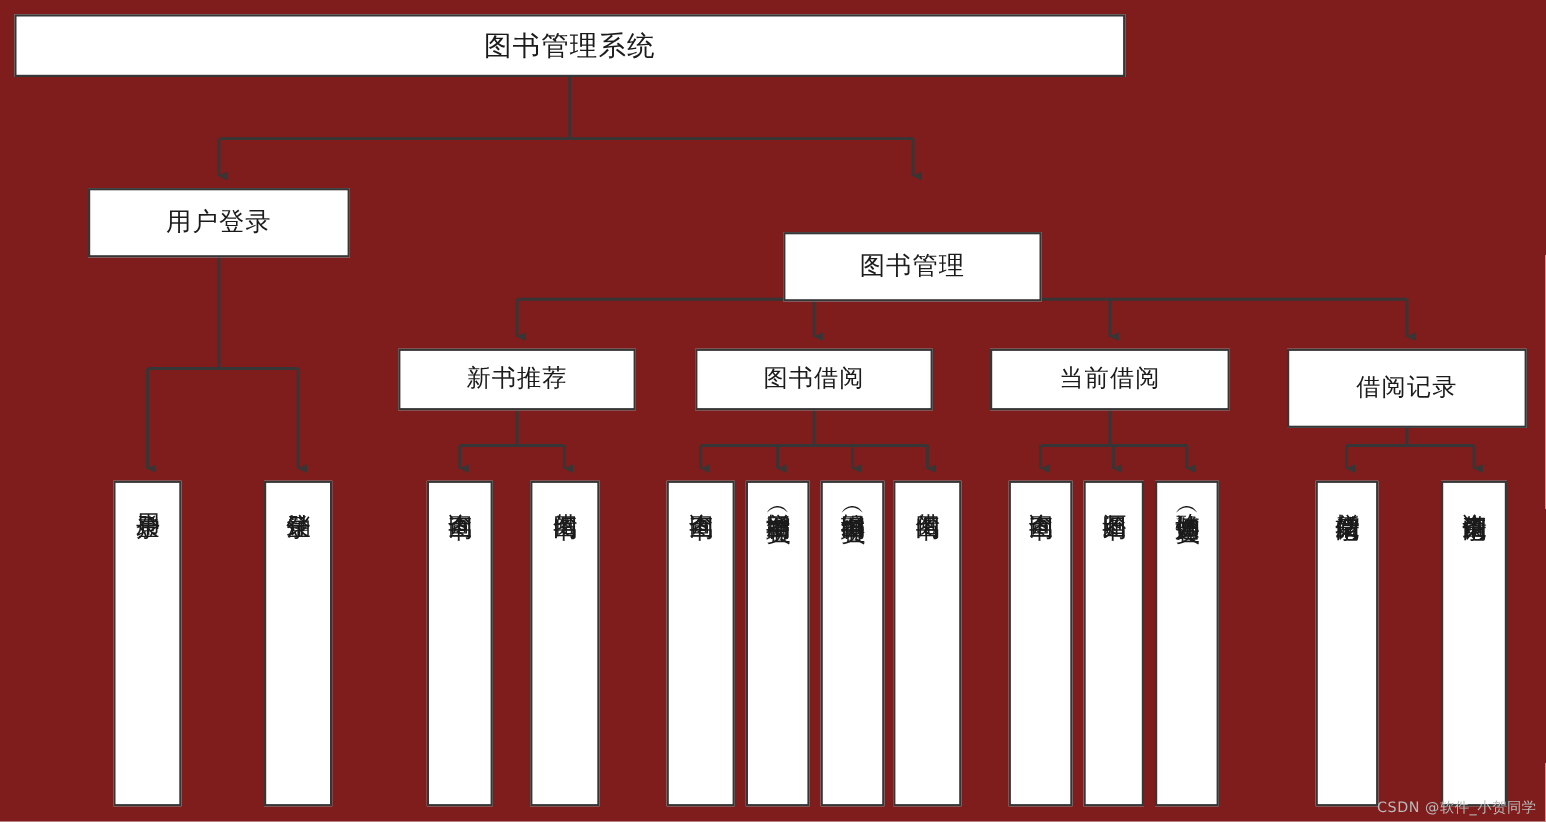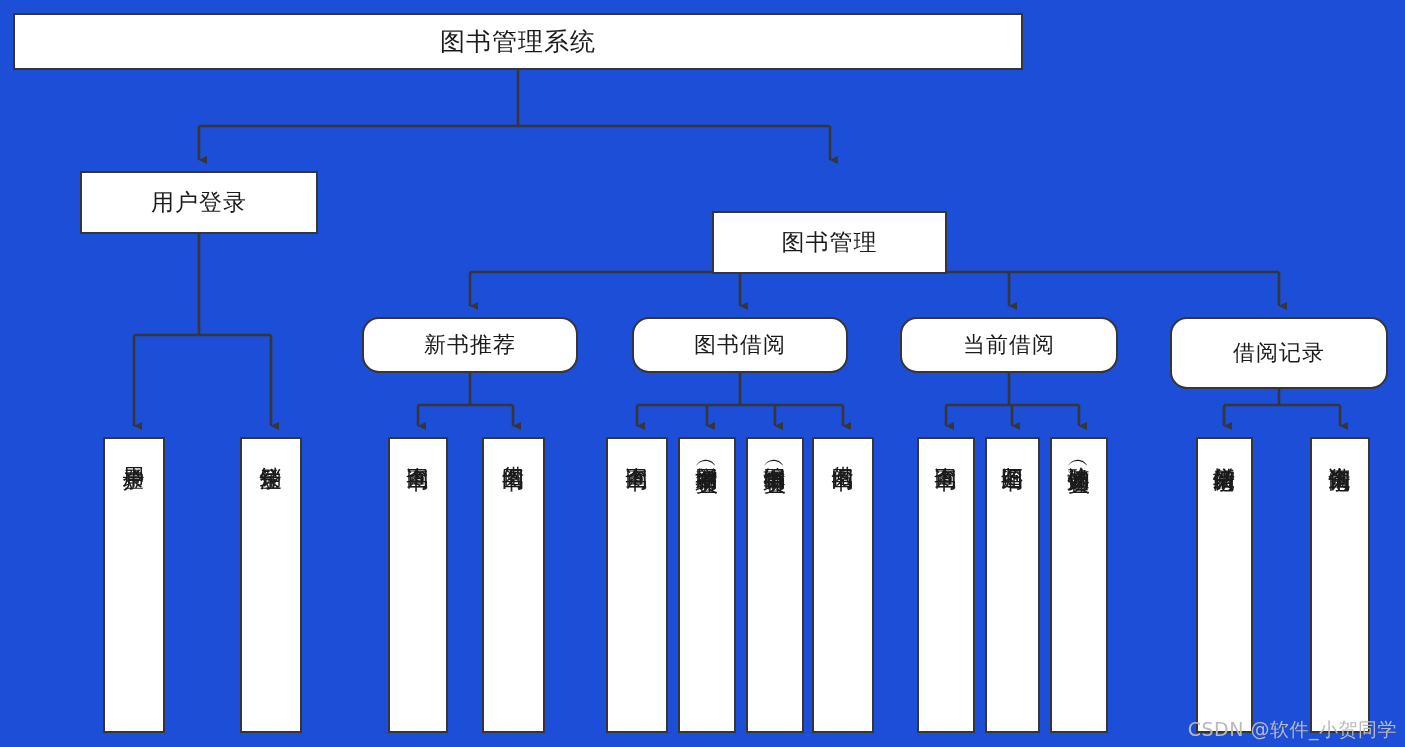--- a/index.html
+++ b/index.html
@@ -8,21 +8,21 @@
     padding: 0;
     background: #ffffff;
   }
   body {
     font-family: "DejaVu Sans", "Liberation Sans", sans-serif;
   }
   #canvas {
     position: relative;
     width: 1405px;
     height: 747px;
-    background: #1d4ed8;
+    background: #7f1d1d;
     overflow: hidden;
   }
   #edges {
     position: absolute;
     left: 0;
     top: 0;
     width: 1405px;
     height: 747px;
     pointer-events: none;
   }
@@ -37,21 +37,20 @@
     color: #1b1b1b;
   }
   .node.root {
     font-size: 25px;
   }
   .node.lvl2 {
     font-size: 23px;
   }
   .node.lvl3 {
     font-size: 22px;
-    border-radius: 17px;
   }
   .node.leaf {
     font-size: 22px;
     padding: 10px 2px;
     align-items: flex-start;
     justify-content: center;
   }
   .vtext {
     writing-mode: vertical-rl;
     text-orientation: upright;
@@ -61,21 +60,21 @@
   }
   .htext {
     line-height: 1;
     letter-spacing: 1px;
     white-space: nowrap;
   }
   #watermark {
     position: absolute;
     right: 8px;
     bottom: 4px;
-    font-size: 19px;
+    font-size: 13px;
     color: #b9b9b9;
     letter-spacing: 0.5px;
     white-space: nowrap;
     user-select: none;
   }
 </style>
 </head>
 <body>
 
 <div id="canvas">

